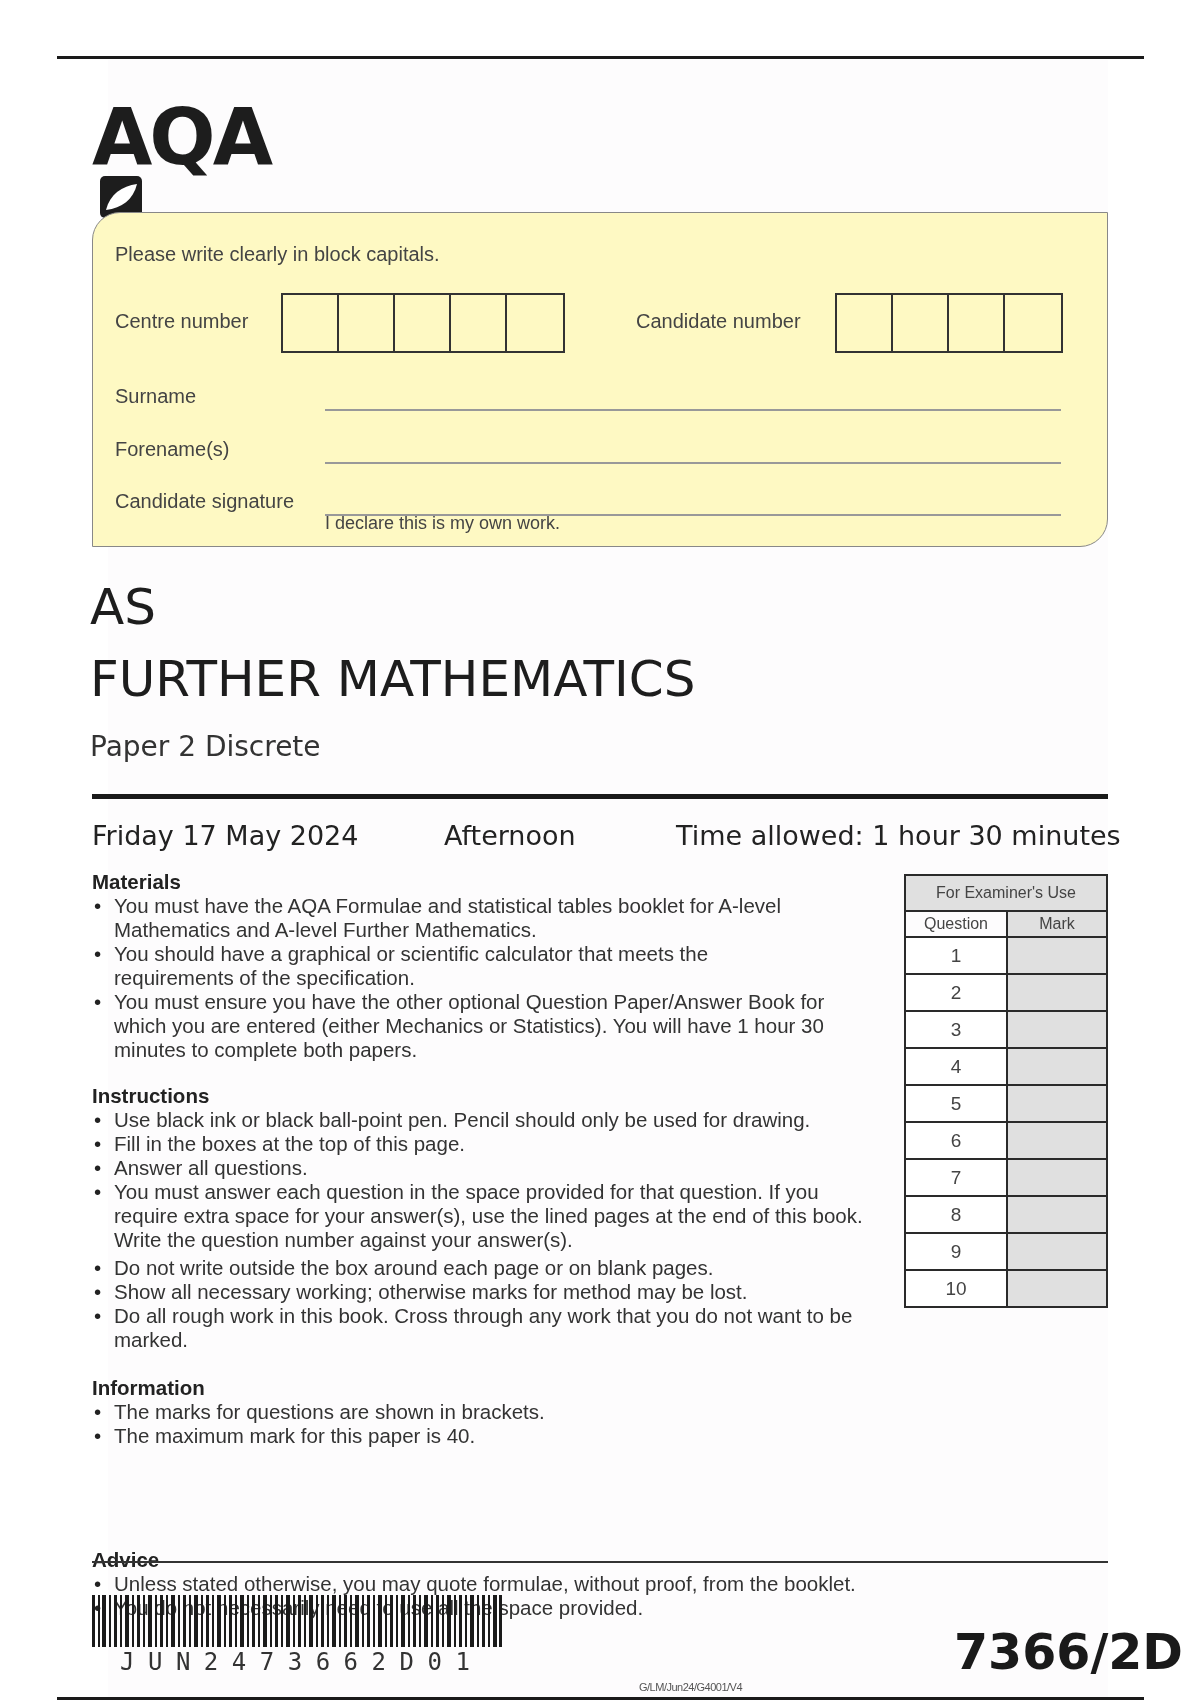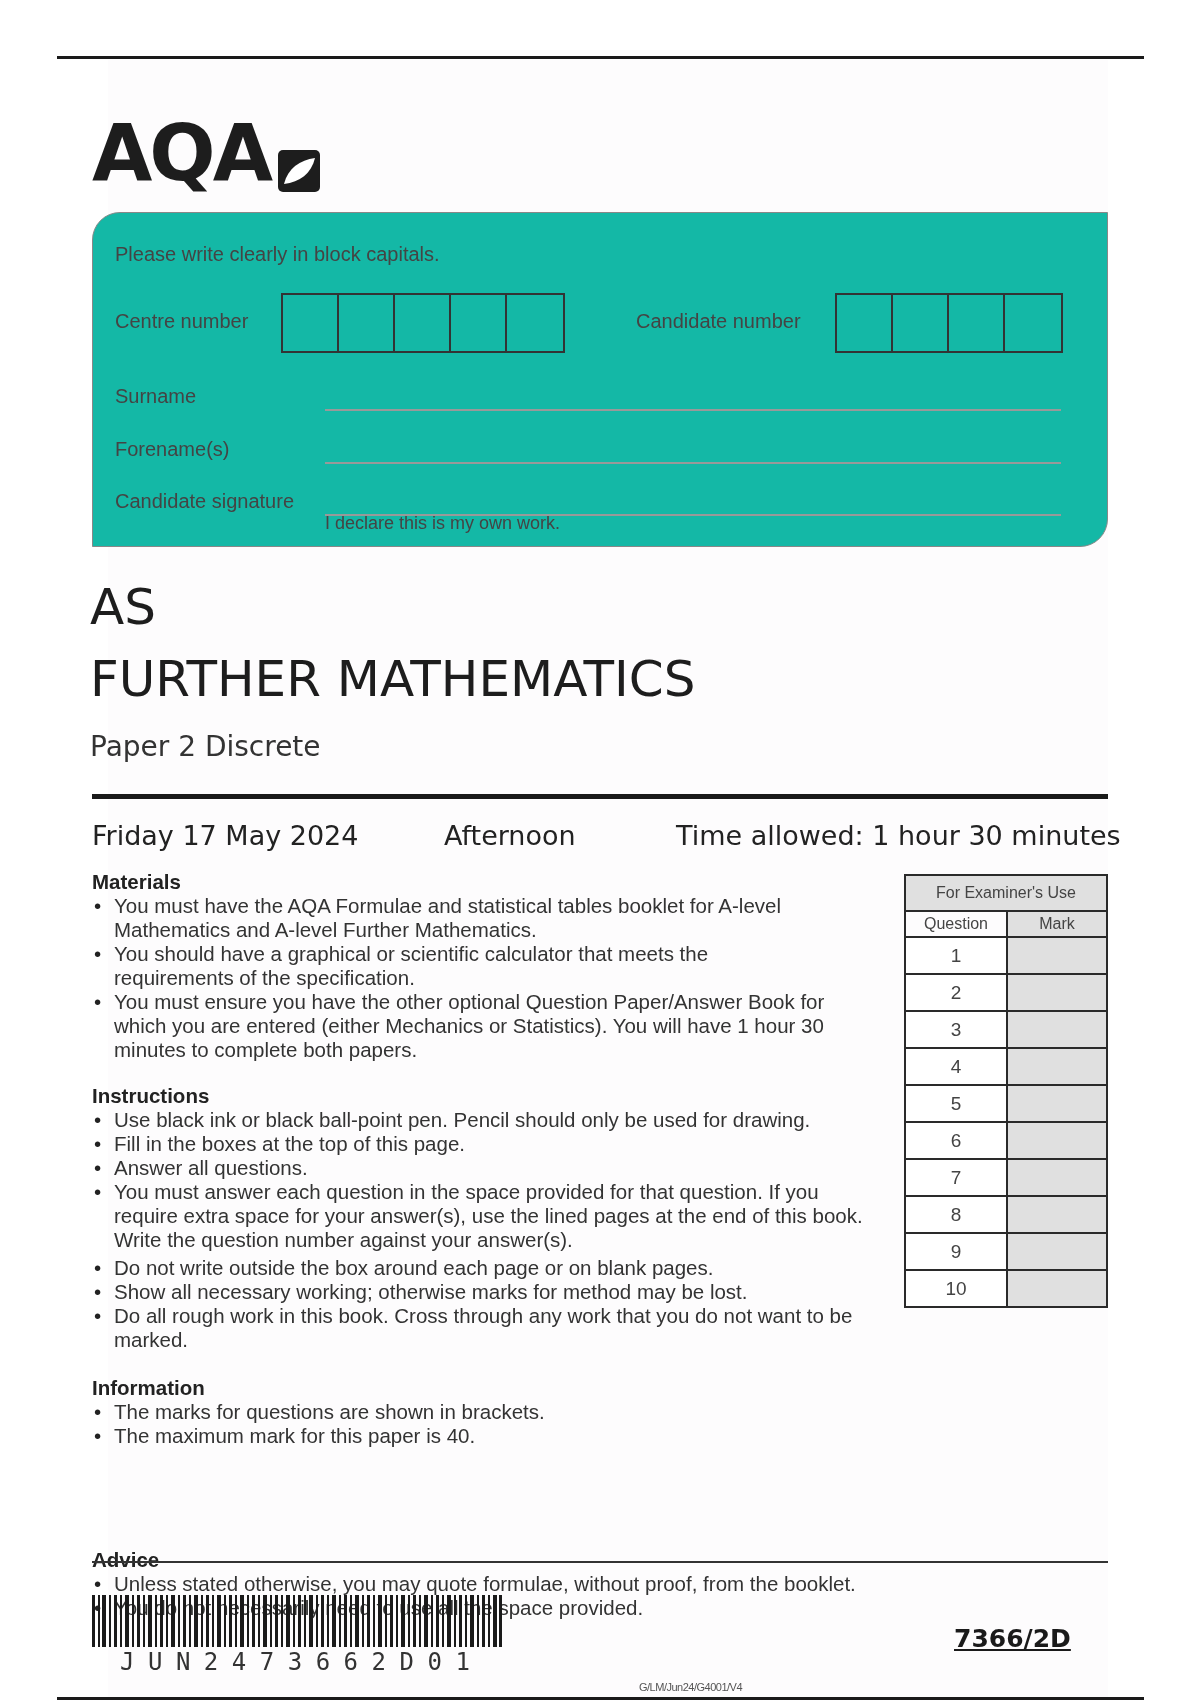--- a/index.html
+++ b/index.html
@@ -4,27 +4,27 @@
 <style>
   * { box-sizing: border-box; margin: 0; padding: 0; }
   html, body { width: 1200px; height: 1700px; background: #ffffff; overflow: hidden; }
   body { position: relative; font-family: "Liberation Sans", sans-serif; color: #333; }
 
   .rule-top { position: absolute; left: 57px; top: 56px; width: 1087px; height: 3px; background: #1a1a1a; }
   .rule-bottom { position: absolute; left: 57px; top: 1697px; width: 1087px; height: 3px; background: #1a1a1a; }
   .page-bg { position: absolute; left: 108px; top: 60px; width: 1000px; height: 1637px; background: #fdfcfd; }
 
   
-  .logo { position: absolute; left: 92px; top: 102px; display: flex; align-items: flex-end; }
+  .logo { position: absolute; left: 92px; top: 86px; display: flex; align-items: flex-start; flex-direction: column; }
   .logo-text { font-family: "DejaVu Sans", sans-serif; font-weight: bold; font-size: 78px; letter-spacing: -3px; color: #1d1d1d; line-height: 1; margin-top: 12px; }
   .logo-mark { width: 42px; height: 42px; margin-left: 8px; margin-top: 0px; }
 
   
   .details-box { position: absolute; left: 92px; top: 212px; width: 1016px; height: 335px;
-    border: 1.5px solid #888; border-top-left-radius: 28px; border-bottom-right-radius: 28px; background: #14b8a6; }
+    border: 1.5px solid #888; border-top-left-radius: 28px; border-bottom-right-radius: 28px; background: #fef9c3; }
   .details-box .lbl { position: absolute; font-size: 20px; color: #444; white-space: nowrap; }
   .boxes { position: absolute; display: flex; border: 2px solid #333; height: 60px; }
   .boxes .cell { width: 56px; height: 100%; border-right: 2px solid #333; }
   .boxes .cell:last-child { border-right: none; }
   .write-line { position: absolute; height: 2px; background: #999; }
   .declare { position: absolute; font-size: 18px; color: #444; }
 
   
   .title-as { position: absolute; left: 90px; top: 578px; font-family: "DejaVu Sans", sans-serif; font-size: 50px; color: #1d1d1d; }
   .title-main { position: absolute; left: 90px; top: 650px; font-family: "DejaVu Sans", sans-serif; font-size: 50px; color: #1d1d1d; letter-spacing: 0px; }
@@ -49,21 +49,21 @@
   .exam-table .q { font-size: 19px; height: 37px; background: #fff; width: 102px; }
   .exam-table .m { background: #e0e0e0; }
   .exam-table .total { font-size: 22px; font-weight: bold; color: #2a2a2a; background: #e0e0e0; height: 46px; }
 
   .bottom-rule { position: absolute; left: 92px; top: 1561px; width: 1016px; height: 2px; background: #333; }
 
   
   .barcode { position: absolute; left: 92px; top: 1595px; width: 410px; height: 52px; }
   .barcode-text { position: absolute; left: 120px; top: 1648px; font-family: "DejaVu Sans Mono", monospace; font-size: 24px; letter-spacing: 13.5px; color: #333; }
   .ref-code { position: absolute; left: 639px; top: 1681px; font-size: 11px; color: #555; letter-spacing: -0.5px; }
-  .paper-code { position: absolute; left: 954px; top: 1624px; font-family: "DejaVu Sans", sans-serif; font-weight: bold; font-size: 25px; color: #1a1a1a; text-decoration: underline; }
+  .paper-code { position: absolute; left: 954px; top: 1624px; font-family: "DejaVu Sans", sans-serif; font-weight: bold; font-size: 49px; color: #1a1a1a; }
 </style>
 </head>
 <body>
 
 <div class="page-bg"></div>
 <div class="rule-top"></div>
 
 <div class="logo">
   <span class="logo-text">AQA</span>
   <svg class="logo-mark" viewBox="0 0 42 42">

